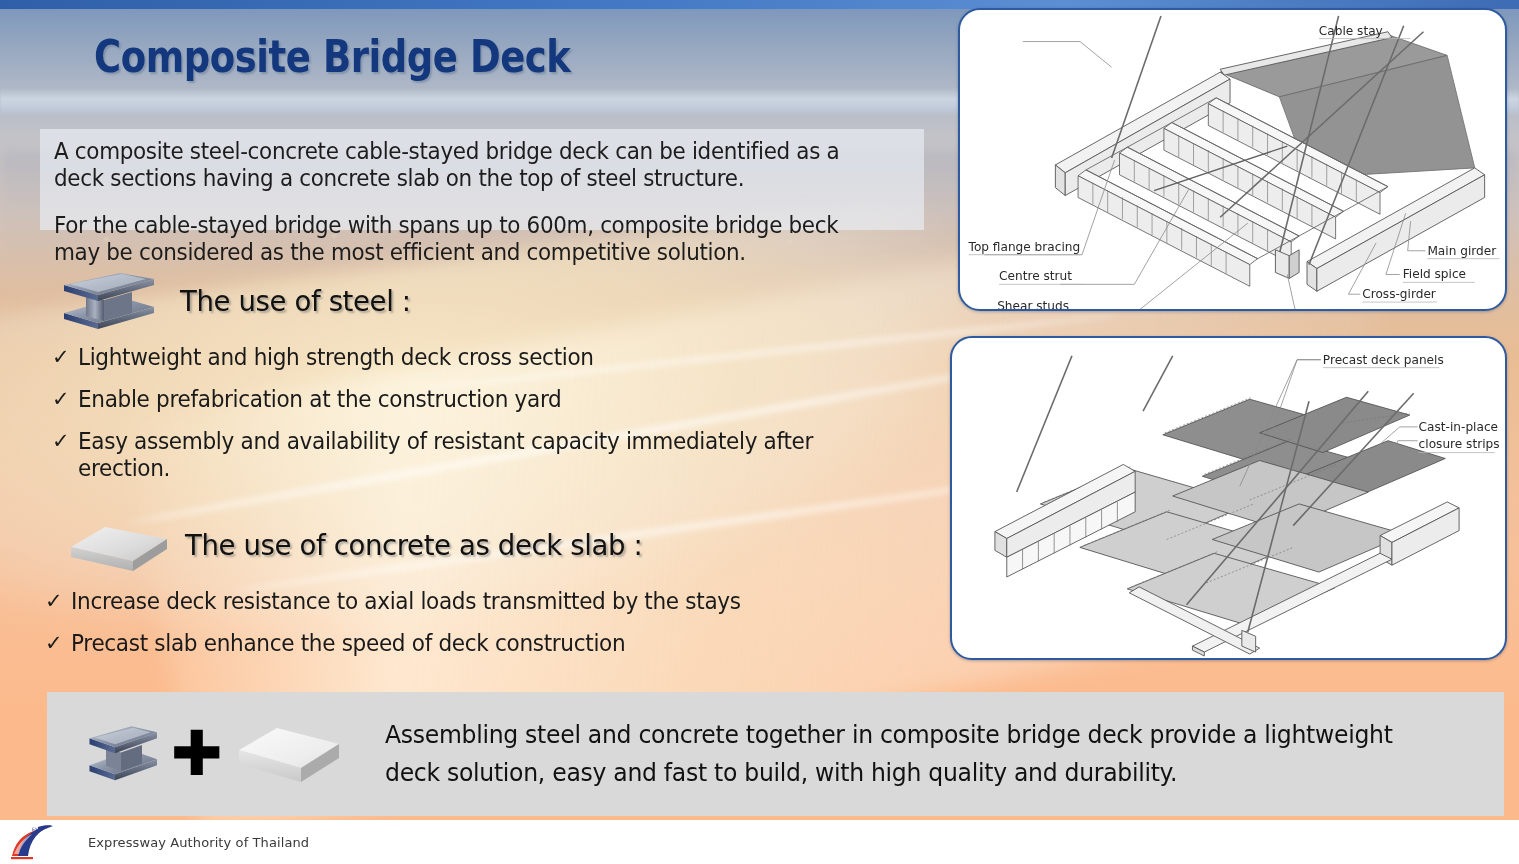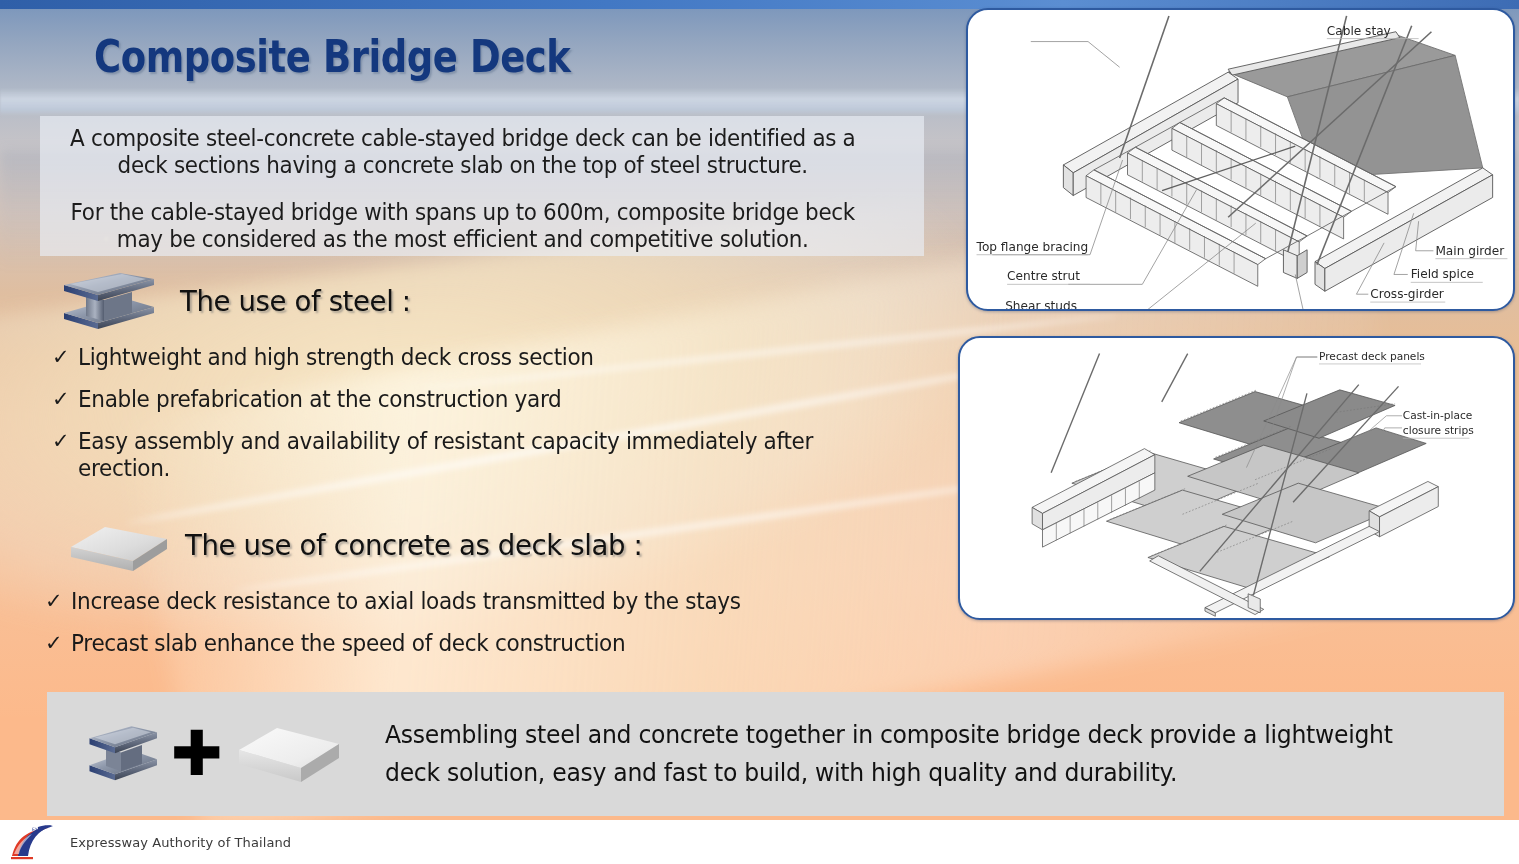--- a/index.html
+++ b/index.html
@@ -100,24 +100,23 @@
     letter-spacing: -0.5px;
     color: #14387e;
     transform: scaleX(0.84);
     transform-origin: left center;
     text-shadow: 2px 2px 2px rgba(90,110,140,0.45);
     white-space: nowrap;
   }
 
   
   .intro-box {
-    position:absolute; left:40px; top:116px; width:884px; height:140px;
+    position:absolute; left:40px; top:129px; width:884px; height:101px;
     background: rgba(233,238,246,0.66);
     padding: 9px 14px 0 14px;
-    text-align: center;
   }
   .intro-p {
     font-family: "DejaVu Sans", sans-serif;
     font-size: 22.5px; line-height: 27px;
     color: #1c1c1c; letter-spacing: -0.35px;
     transform: scaleX(0.955); transform-origin: left top;
   }
   .intro-p + .intro-p { margin-top: 20px; }
 
   
@@ -150,24 +149,23 @@
   .slab  { position:relative; flex:0 0 auto; }
   .slab svg { display:block; }
 
   
   .panel {
     position:absolute; background:#fff;
     border: 2px solid #2e5aa0;
     border-radius: 22px;
     overflow:hidden;
     box-shadow: 0 1px 3px rgba(40,60,100,0.35);
-    margin-left: 8px;
   }
   #panel-top { left:958px; top:8px; width:549px; height:303px; }
-  #panel-bottom { left:950px; top:336px; width:557px; height:284px; }
+  #panel-bottom { left:950px; top:336px; width:557px; height:324px; }
   .panel svg { display:block; width:100%; height:100%; }
 
   .dlabel {
     font-family:"DejaVu Sans", sans-serif;
     font-size: 12.3px; fill:#2a2a2a;
   }
 
   
   .concl {
     position:absolute; left:47px; top:692px; width:1457px; height:124px;
@@ -189,21 +187,21 @@
     max-width: 1060px;
   }
 
   
   .footer {
     position:absolute; left:0; bottom:0; width:1519px; height:44px;
     background:#ffffff; display:flex; align-items:center;
   }
   .footer-logo { margin-left:8px; width:48px; height:40px; }
   .footer-text {
-    margin-left:14px;
+    margin-left:32px;
     font-family:"DejaVu Sans", sans-serif;
     font-size: 13px; color:#3a3a3a; letter-spacing:0.1px;
   }
 </style>
 </head>
 <body>
 
 <div id="slide">
 
   <div class="bg-photo">

